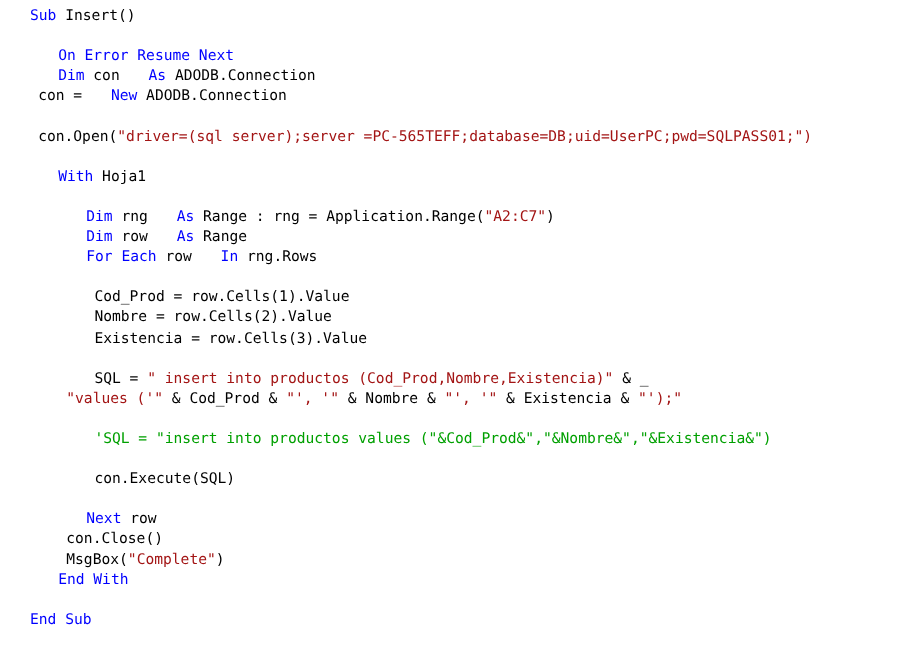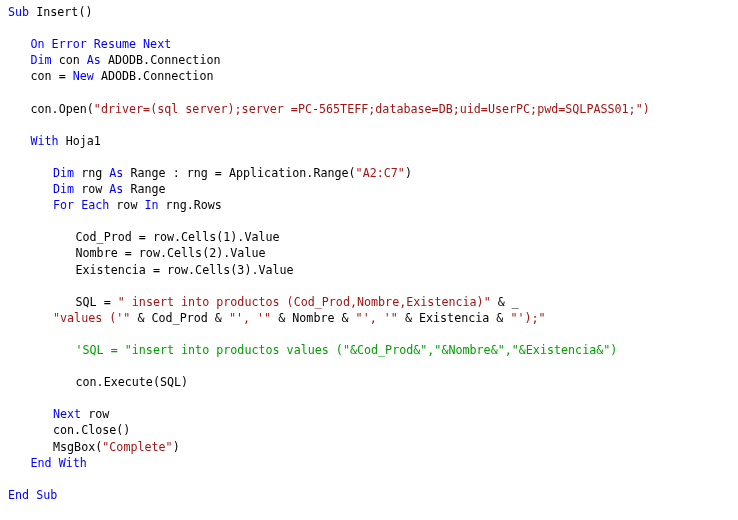--- a/index.html
+++ b/index.html
@@ -23,21 +23,21 @@
     letter-spacing: 0px;
   }
   .code-line {
     white-space: pre;
     min-height: 16.1px;
     padding-left: 8px;
   }
   .code-line.blank {
     height: 16.1px;
   }
-  .tok-kw   { color: #0000ff; }
+  .tok-kw   { color: #0000ff; margin-left: 16px; }
   .tok-str  { color: #a31515; }
   .tok-cmt  { color: #00a000; }
   .tok-txt  { color: #000000; }
 </style>
 </head>
 <body>
 
 <div id="code-listing"><div class="code-line" style="padding-left: 8px;"><span class="tok-kw">Sub</span><span class="tok-txt"> Insert()</span></div><div class="code-line blank" style="padding-left: 8px;"></div><div class="code-line" style="padding-left: 30.5px;"><span class="tok-kw">On Error Resume Next</span></div><div class="code-line" style="padding-left: 30.5px;"><span class="tok-kw">Dim</span><span class="tok-txt"> con </span><span class="tok-kw">As</span><span class="tok-txt"> ADODB.Connection</span></div><div class="code-line" style="padding-left: 30.5px;"><span class="tok-txt">con = </span><span class="tok-kw">New</span><span class="tok-txt"> ADODB.Connection</span></div><div class="code-line blank" style="padding-left: 8px;"></div><div class="code-line" style="padding-left: 30.5px;"><span class="tok-txt">con.Open(</span><span class="tok-str">"driver=(sql server);server =PC-565TEFF;database=DB;uid=UserPC;pwd=SQLPASS01;")</span></div><div class="code-line blank" style="padding-left: 8px;"></div><div class="code-line" style="padding-left: 30.5px;"><span class="tok-kw">With</span><span class="tok-txt"> Hoja1</span></div><div class="code-line blank" style="padding-left: 8px;"></div><div class="code-line" style="padding-left: 53px;"><span class="tok-kw">Dim</span><span class="tok-txt"> rng </span><span class="tok-kw">As</span><span class="tok-txt"> Range : rng = Application.Range(</span><span class="tok-str">"A2:C7"</span><span class="tok-txt">)</span></div><div class="code-line" style="padding-left: 53px;"><span class="tok-kw">Dim</span><span class="tok-txt"> row </span><span class="tok-kw">As</span><span class="tok-txt"> Range</span></div><div class="code-line" style="padding-left: 53px;"><span class="tok-kw">For Each</span><span class="tok-txt"> row </span><span class="tok-kw">In</span><span class="tok-txt"> rng.Rows</span></div><div class="code-line blank" style="padding-left: 8px;"></div><div class="code-line" style="padding-left: 75.5px;"><span class="tok-txt">Cod_Prod = row.Cells(1).Value</span></div><div class="code-line" style="padding-left: 75.5px;"><span class="tok-txt">Nombre = row.Cells(2).Value</span></div><div class="code-line" style="padding-left: 75.5px;"><span class="tok-txt">Existencia = row.Cells(3).Value</span></div><div class="code-line blank" style="padding-left: 8px;"></div><div class="code-line" style="padding-left: 75.5px;"><span class="tok-txt">SQL = </span><span class="tok-str">" insert into productos (Cod_Prod,Nombre,Existencia)"</span><span class="tok-txt"> &amp; _</span></div><div class="code-line" style="padding-left: 53px;"><span class="tok-str">"values ('"</span><span class="tok-txt"> &amp; Cod_Prod &amp; </span><span class="tok-str">"', '"</span><span class="tok-txt"> &amp; Nombre &amp; </span><span class="tok-str">"', '"</span><span class="tok-txt"> &amp; Existencia &amp; </span><span class="tok-str">"');"</span></div><div class="code-line blank" style="padding-left: 8px;"></div><div class="code-line" style="padding-left: 75.5px;"><span class="tok-cmt">'SQL = "insert into productos values ("&amp;Cod_Prod&amp;","&amp;Nombre&amp;","&amp;Existencia&amp;")</span></div><div class="code-line blank" style="padding-left: 8px;"></div><div class="code-line" style="padding-left: 75.5px;"><span class="tok-txt">con.Execute(SQL)</span></div><div class="code-line blank" style="padding-left: 8px;"></div><div class="code-line" style="padding-left: 53px;"><span class="tok-kw">Next</span><span class="tok-txt"> row</span></div><div class="code-line" style="padding-left: 53px;"><span class="tok-txt">con.Close()</span></div><div class="code-line" style="padding-left: 53px;"><span class="tok-txt">MsgBox(</span><span class="tok-str">"Complete"</span><span class="tok-txt">)</span></div><div class="code-line" style="padding-left: 30.5px;"><span class="tok-kw">End With</span></div><div class="code-line blank" style="padding-left: 8px;"></div><div class="code-line" style="padding-left: 8px;"><span class="tok-kw">End Sub</span></div></div>
 
 </body></html>

